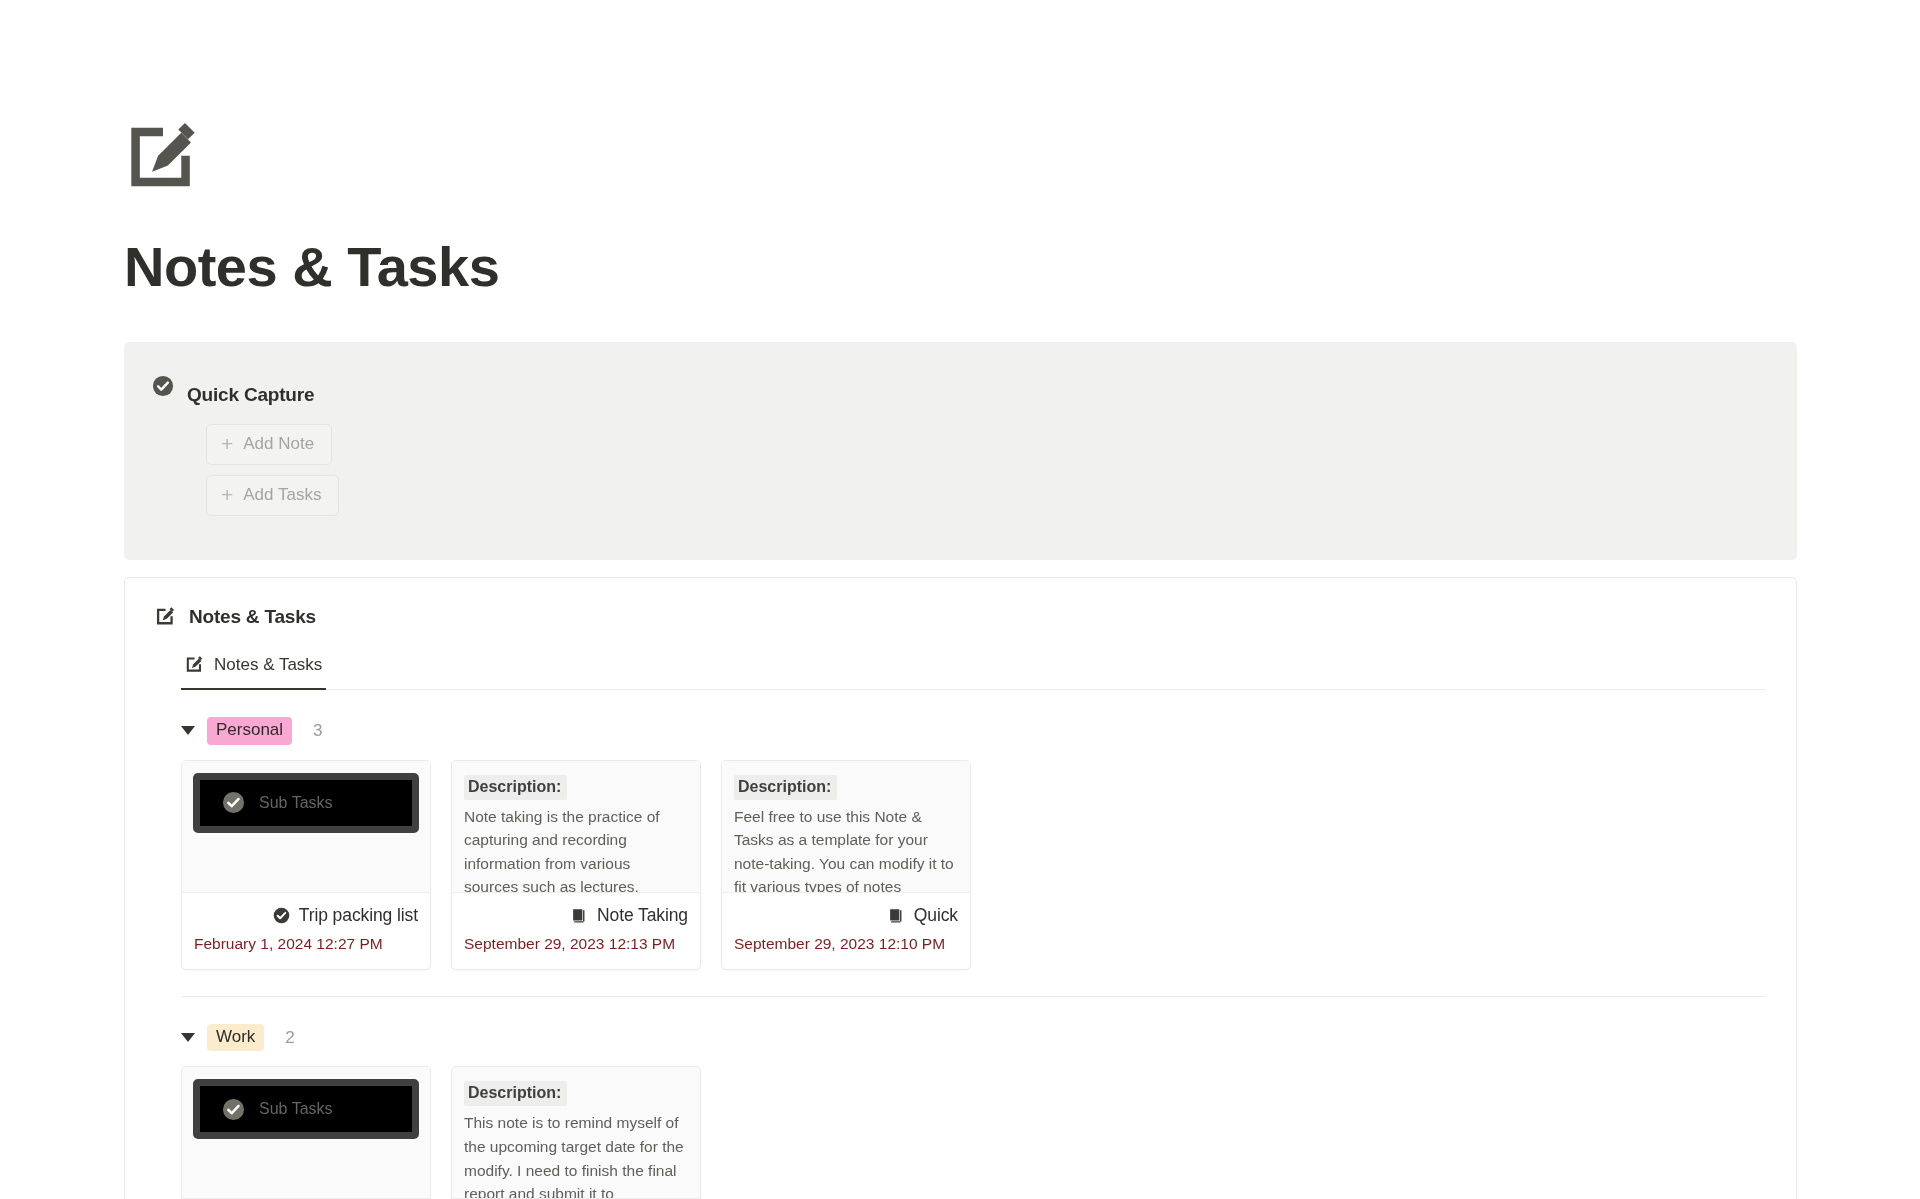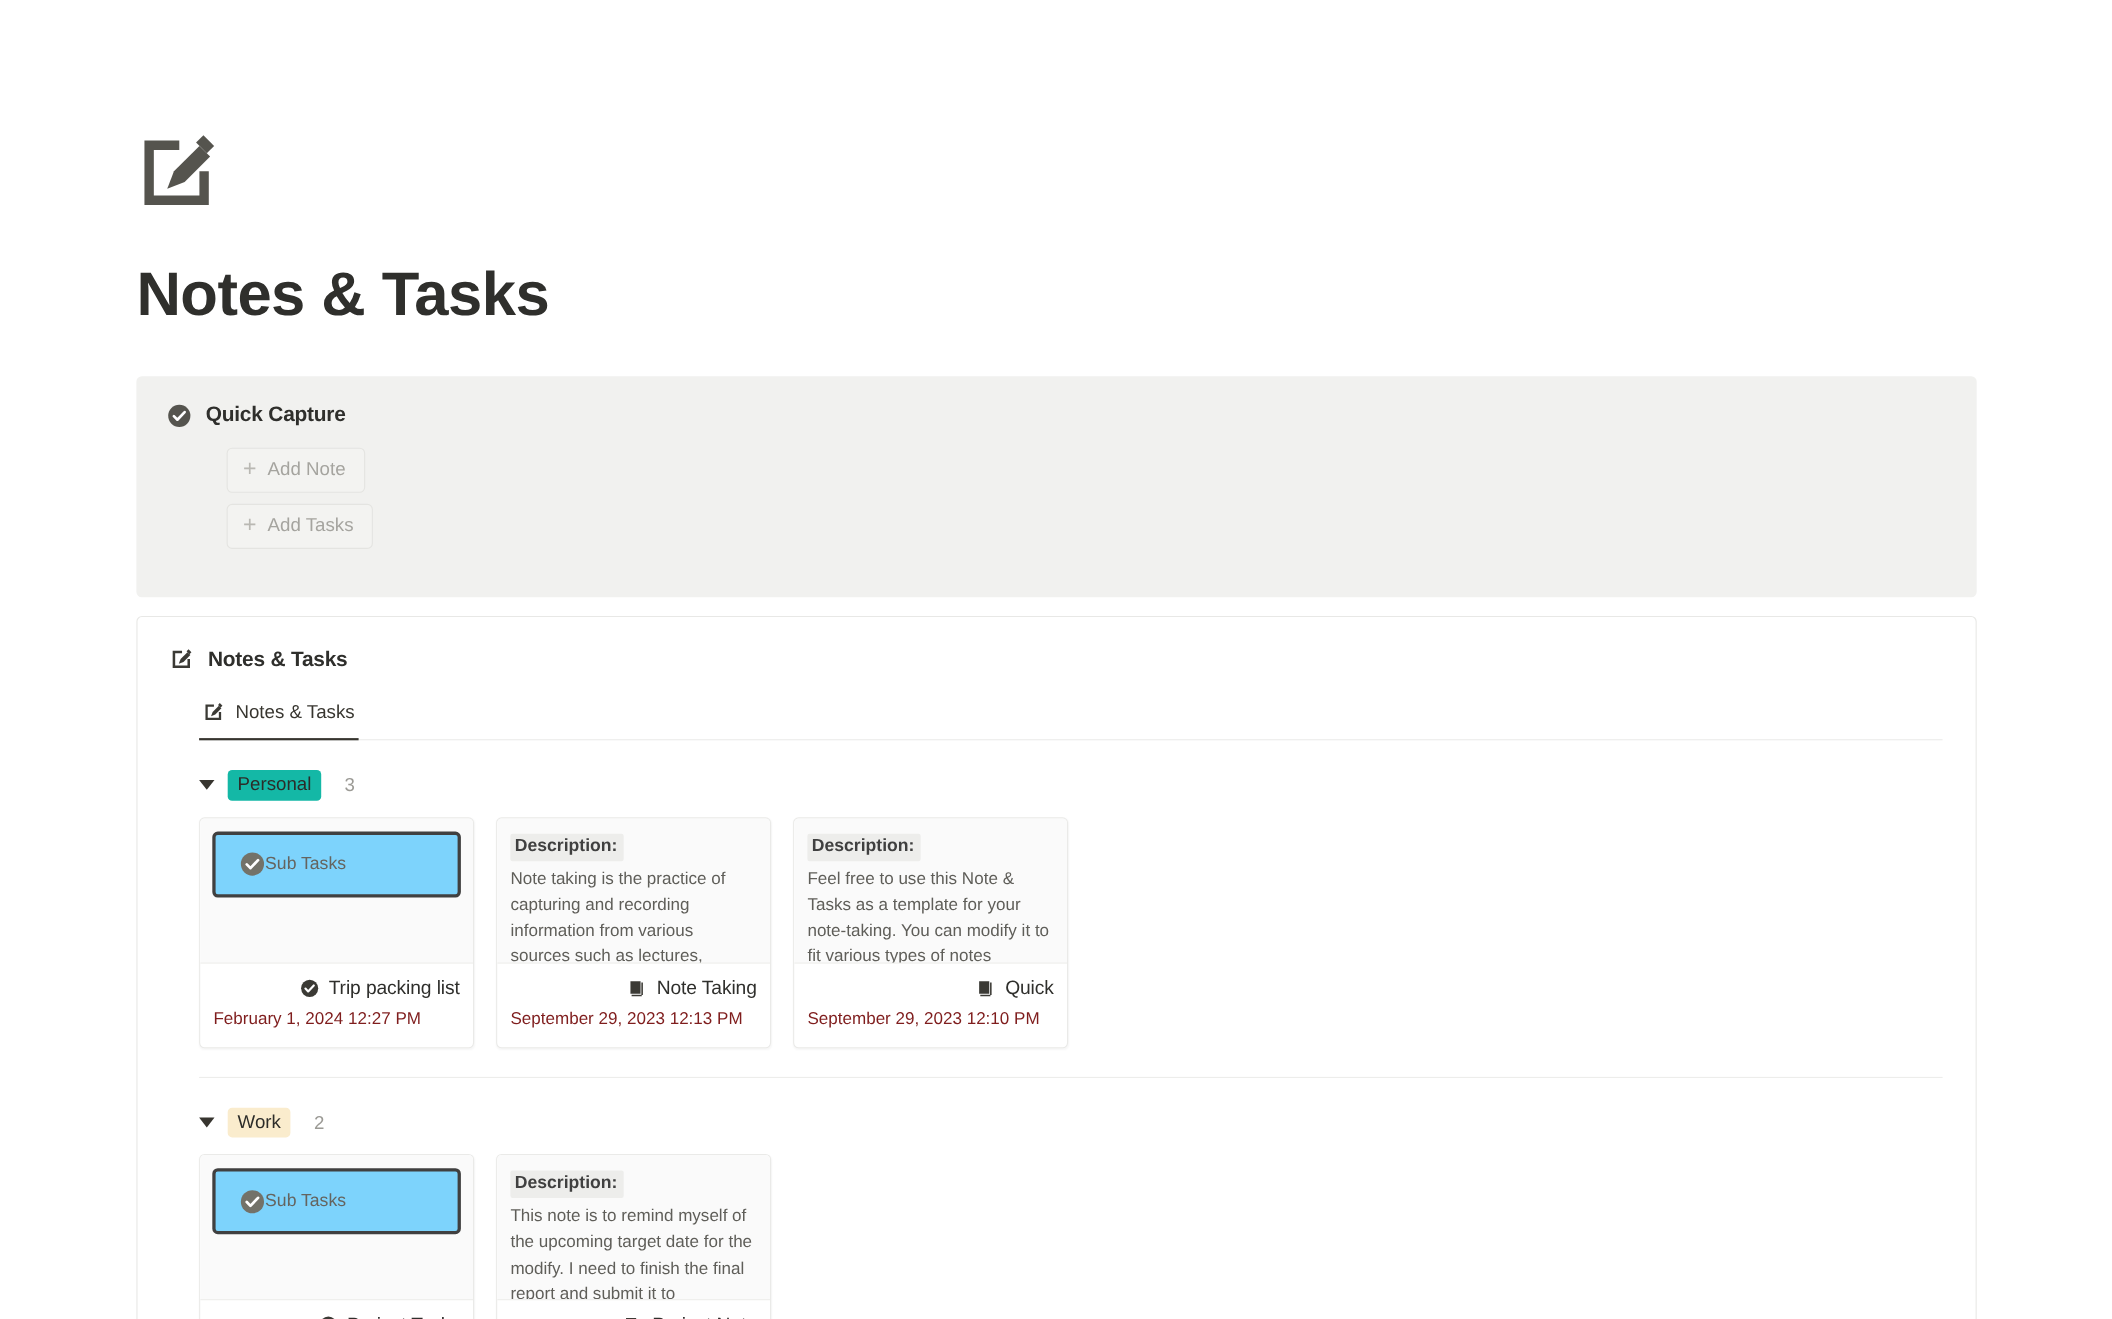--- a/index.html
+++ b/index.html
@@ -38,20 +38,21 @@
     display: flex;
     align-items: center;
     gap: 13px;
     margin-bottom: 18px;
   }
   .qc-title {
     font-size: 19px;
     font-weight: 700;
     color: #2f2f2c;
     letter-spacing: -0.2px;
+    margin-top: 17px;
   }
   .check-circle {
     width: 22px; height: 22px;
     flex: 0 0 22px;
     display: block;
   }
   .qc-buttons { padding-left: 54px; }
   .qc-btn {
     display: inline-flex;
     align-items: center;
@@ -135,21 +136,21 @@
     border-top: 9px solid #37352f;
     cursor: pointer;
   }
   .tag {
     font-size: 17px;
     padding: 2px 9px 3px 9px;
     border-radius: 4px;
     color: #2c2c29;
     line-height: 1.35;
   }
-  .tag-personal { background: #14b8a6; }
+  .tag-personal { background: #f9a8d4; }
   .tag-work { background: #faeccd; text-align: center; }
   .group-count {
     font-size: 17px;
     color: #9b9a95;
     margin-left: 9px;
   }
 
   .cards { display: flex; gap: 20px; padding-bottom: 4px; }
 
   .card {
@@ -164,26 +165,27 @@
   .card-preview {
     height: 132px;
     background: #fafafa;
     border-bottom: 1px solid #eeeeec;
     padding: 14px 12px 0 12px;
     overflow: hidden;
   }
   .card-preview.tasks { padding: 12px 11px 0 11px; }
 
   .subtasks-box {
-    border: 3px solid #404040;
+    border: 7px solid #404040;
     border-radius: 5px;
-    background: #7dd3fc;
+    background: #000000;
     height: 60px;
     display: flex;
     align-items: center;
+    gap: 14px;
     padding-left: 22px;
   }
   .subtasks-label {
     font-size: 16px;
     color: #65645f;
   }
   .check-circle-gray { width: 23px; height: 23px; flex: 0 0 23px; display: block; }
 
   .desc-label {
     display: inline-block;

